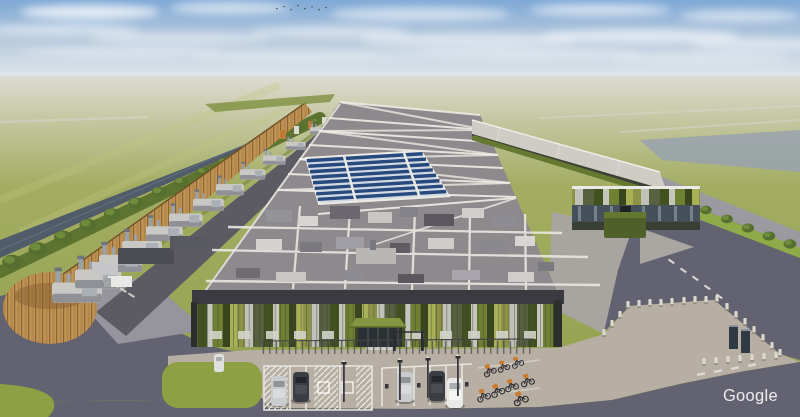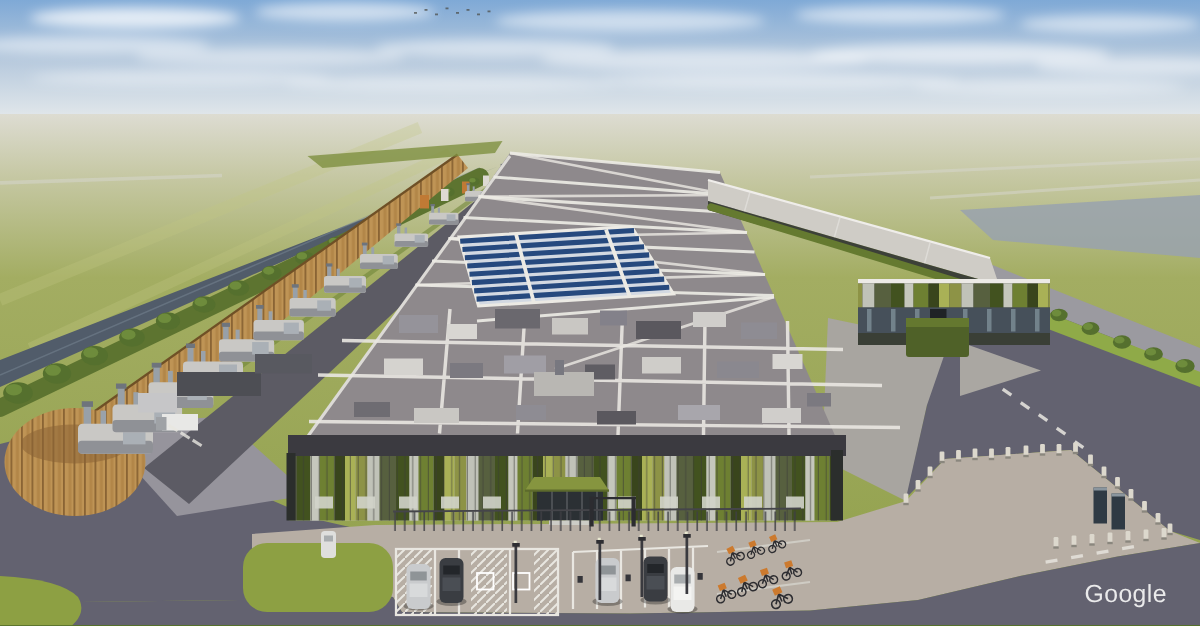--- a/index.html
+++ b/index.html
@@ -1,16 +1,16 @@
 <!DOCTYPE html>
 <html><head>
 <meta charset="utf-8">
 <style>
   html,body{margin:0;padding:0;background:#222;}
-  .stage{position:relative;width:800px;height:417px;overflow:hidden;font-family:"Liberation Sans",sans-serif;background:#84cc16;}
+  .stage{position:relative;width:800px;height:417px;overflow:hidden;font-family:"Liberation Sans",sans-serif;background:#0ea5e9;}
   .stage svg{position:absolute;left:0;top:0;display:block;}
   text{font-family:"Liberation Sans",sans-serif;}
 </style>
 </head>
 <body>
 
 <div class="stage">
 <svg width="800" height="417" viewBox="0 0 800 417">
   <defs>
     <linearGradient id="skyGrad" x1="0" y1="0" x2="0" y2="1">

